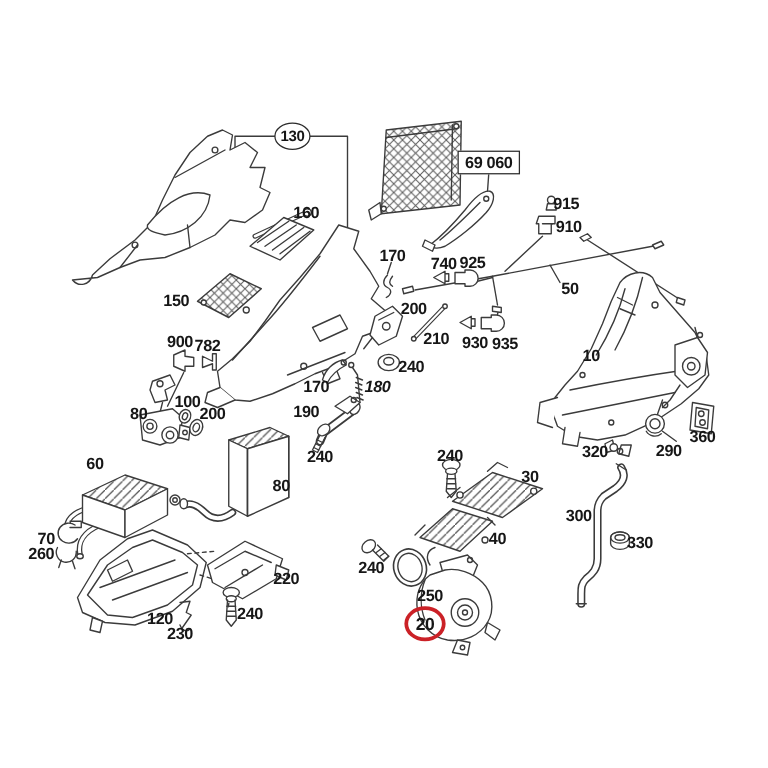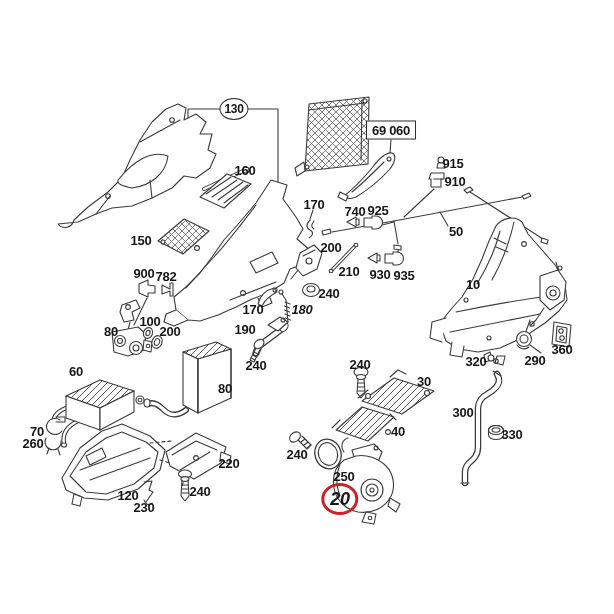--- a/index.html
+++ b/index.html
@@ -8,21 +8,21 @@
   #art{position:absolute;left:0;top:0;}
   #labels{position:absolute;left:0;top:0;width:100%;height:100%;padding-left:38px;}
   .part-label{position:absolute;transform:translate(-50%,-50%);
       font-size:13px;font-weight:600;color:#161616;line-height:1;
       white-space:nowrap;letter-spacing:-0.3px;}
   .part-label.circle{border:1.6px solid #2b2b2b;border-radius:50%;
       padding:4px 4px;background:#fff;font-size:12px;}
   .part-label.box{border:1.5px solid #2b2b2b;padding:2px 5px;background:#fff;
       font-size:13px;}
   .part-label.red-circle{border:3.5px solid #cb2127;border-radius:50%;
-      padding:4px 6px;background:transparent;font-size:18px;font-style:italic;}
+      padding:4px 6px;background:transparent;font-size:14px;}
 </style>
 </head>
 <body>
 
 <div id="stage">
 
 <svg id="art" width="614" height="614" viewBox="0 0 614 614">
   <defs>
     <pattern id="xh" width="7" height="7" patternUnits="userSpaceOnUse">
       <path d="M0,0 L7,7 M7,0 L0,7" stroke="#5a5a5a" stroke-width="0.8"></path>

